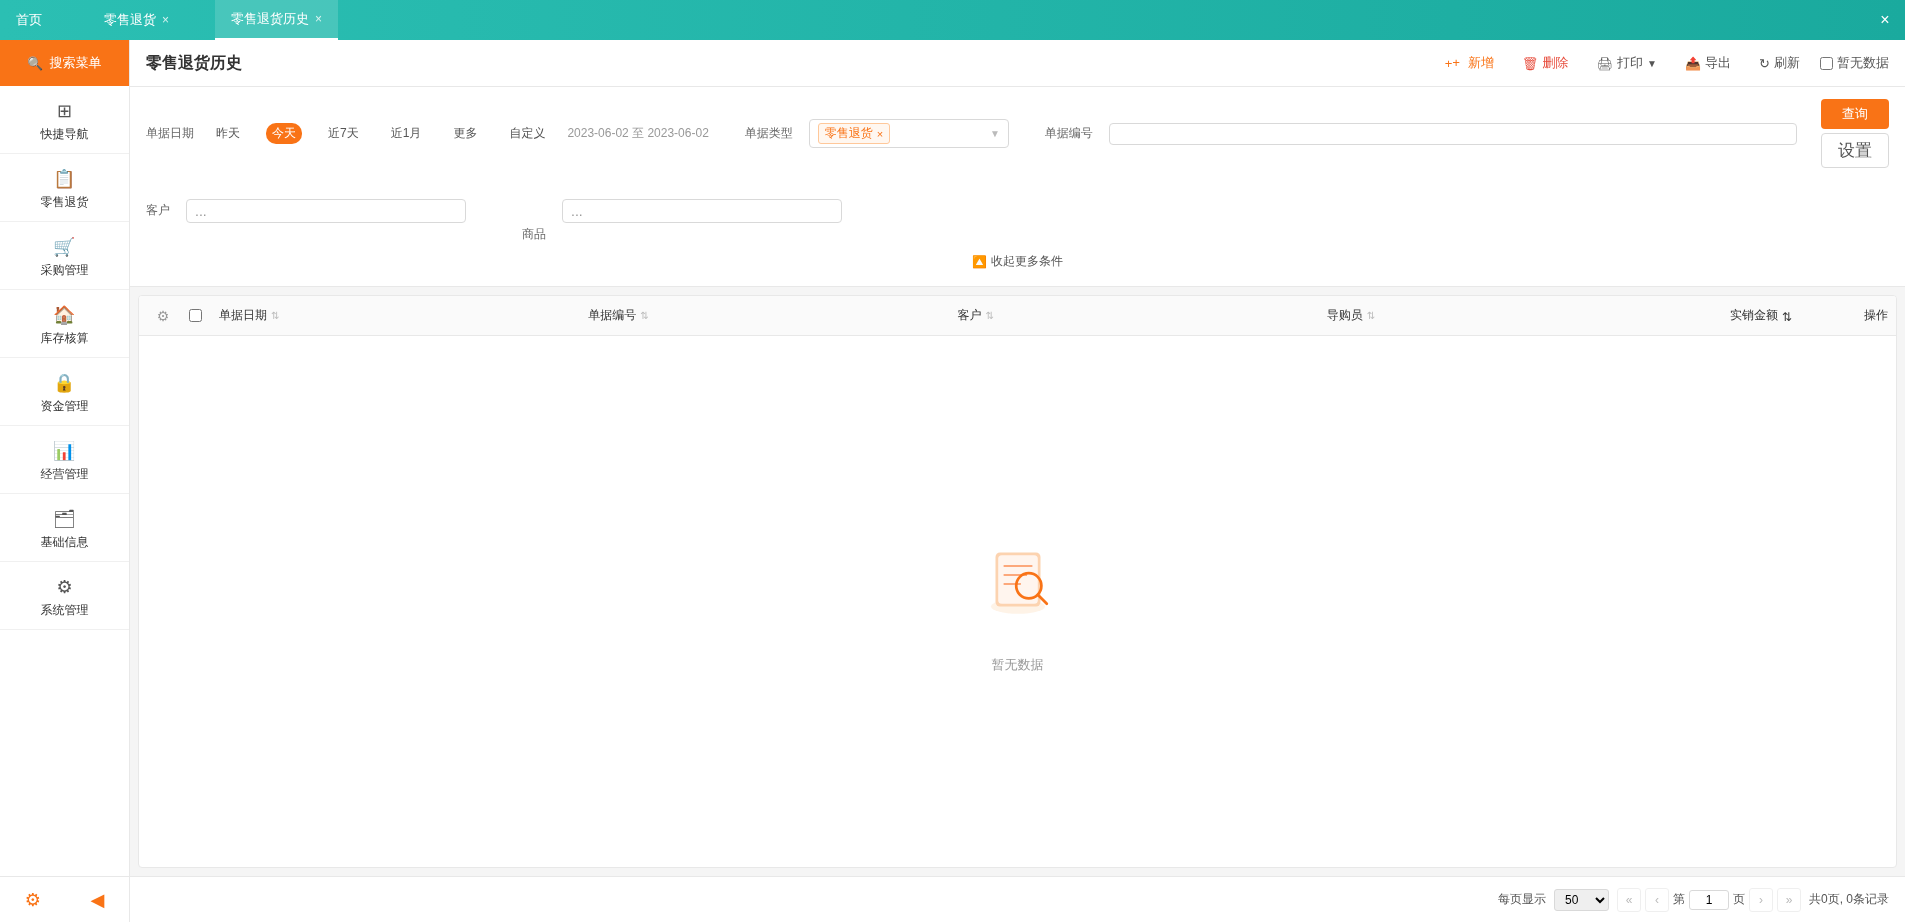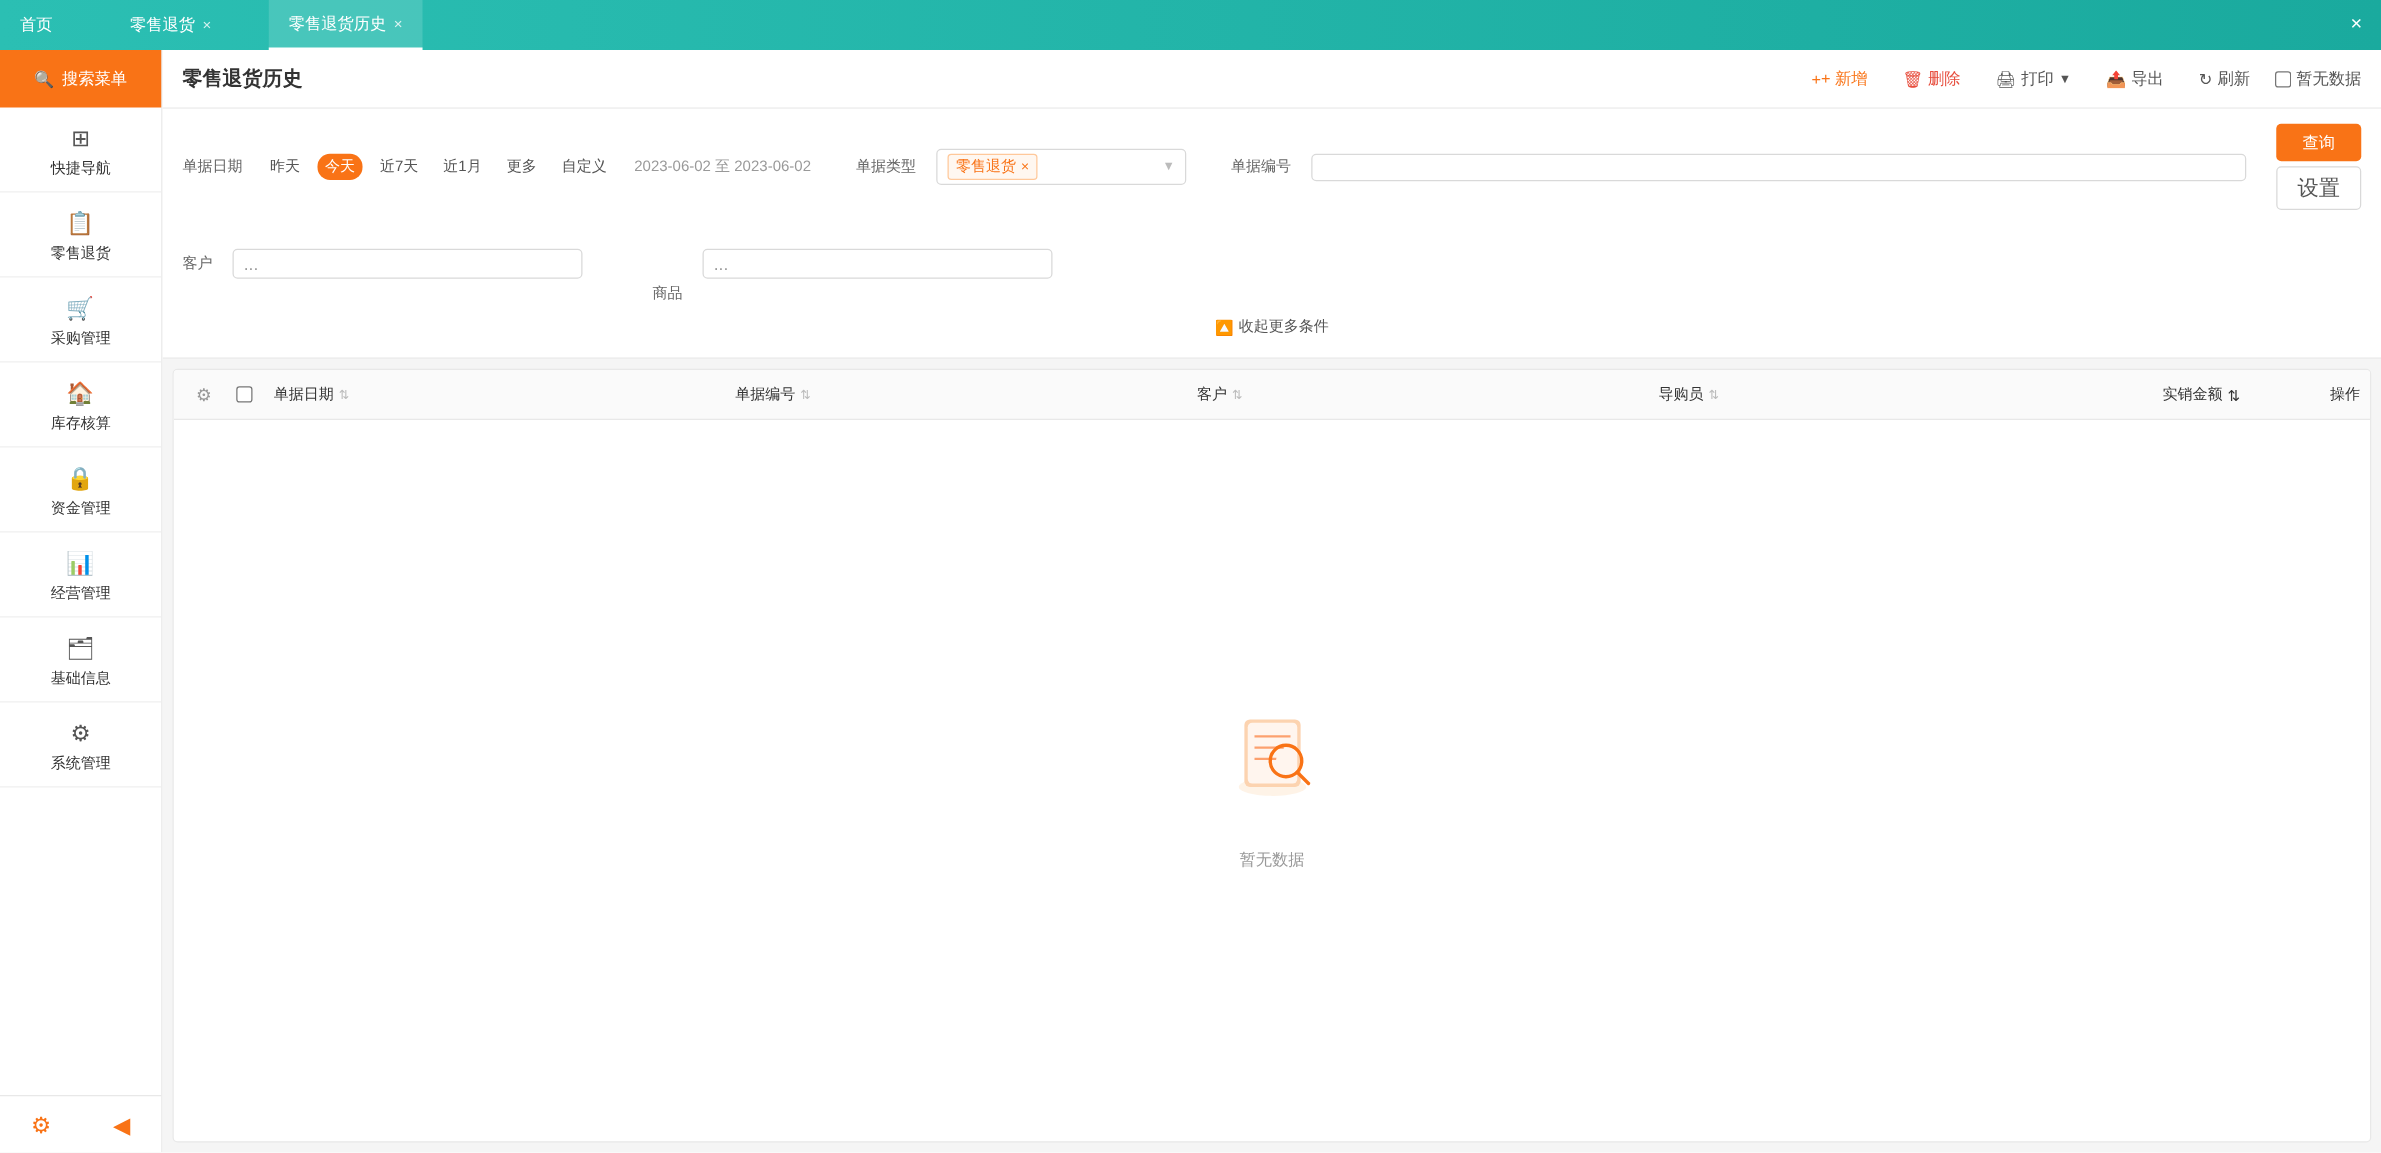--- a/index.html
+++ b/index.html
@@ -182,21 +182,21 @@
     }
     .filter-label {
       font-size: 12px;
       color: #666;
       white-space: nowrap;
       flex-shrink: 0;
     }
     .filter-date-btns {
       display: flex;
       align-items: center;
-      gap: 8px;
+      gap: 20px;
     }
     .date-btn {
       font-size: 12px;
       color: #555;
       cursor: pointer;
       padding: 2px 6px;
       border-radius: 3px;
     }
     .date-btn.active {
       background: #f97316;
@@ -490,21 +490,21 @@
     </div>
   </div>
 
   <div class="content">
 
     <div class="page-header">
       <span class="page-title">零售退货历史</span>
       <div class="header-actions">
         <div class="action-btn new">
           <span>+</span>
-          <span style="margin-left:-4px;">+ 新增</span>
+          <span style="margin-left:-4px;font-family:Liberation Mono, monospace;">+ 新增</span>
         </div>
         <div class="action-btn delete">
           <span>🗑</span>
           <span>删除</span>
         </div>
         <div class="action-btn">
           <span>🖨</span>
           <span>打印</span>
           <span style="font-size:10px;">▼</span>
         </div>
@@ -618,15 +618,33 @@
           <line x1="34" y1="60" x2="55" y2="60" stroke="#fca06e" stroke-width="2"></line>
 
           <circle cx="62" cy="62" r="14" fill="none" stroke="#f97316" stroke-width="3"></circle>
           <line x1="72" y1="72" x2="82" y2="82" stroke="#f97316" stroke-width="3" stroke-linecap="round"></line>
           <circle cx="62" cy="62" r="9" fill="#fff5ee"></circle>
         </svg>
         <span class="empty-text">暂无数据</span>
       </div>
     </div>
 
+    <div class="pagination">
+      <span class="page-size-label">每页显示</span>
+      <select class="page-size-select">
+        <option value="20">20</option>
+        <option value="50" selected="">50</option>
+        <option value="100">100</option>
+      </select>
+      <div class="page-nav">
+        <button class="page-nav-btn disabled">«</button>
+        <button class="page-nav-btn disabled">‹</button>
+        <span class="page-info">第</span>
+        <input class="page-input" type="text" value="1" style="">
+        <span class="page-info">页</span>
+        <button class="page-nav-btn disabled">›</button>
+        <button class="page-nav-btn disabled">»</button>
+      </div>
+      <span class="page-info">共0页, 0条记录</span>
+    </div>
 
   </div>
 </div>
 
 </body></html>

